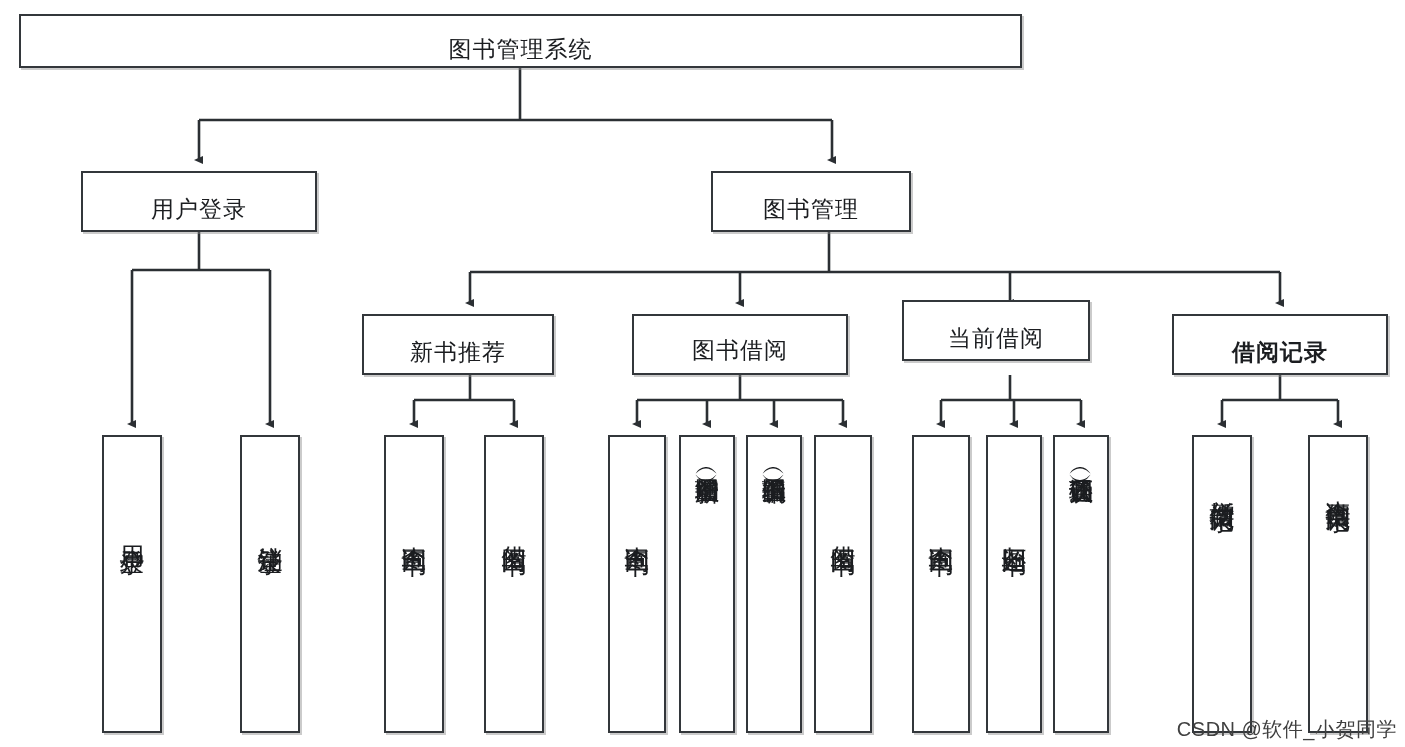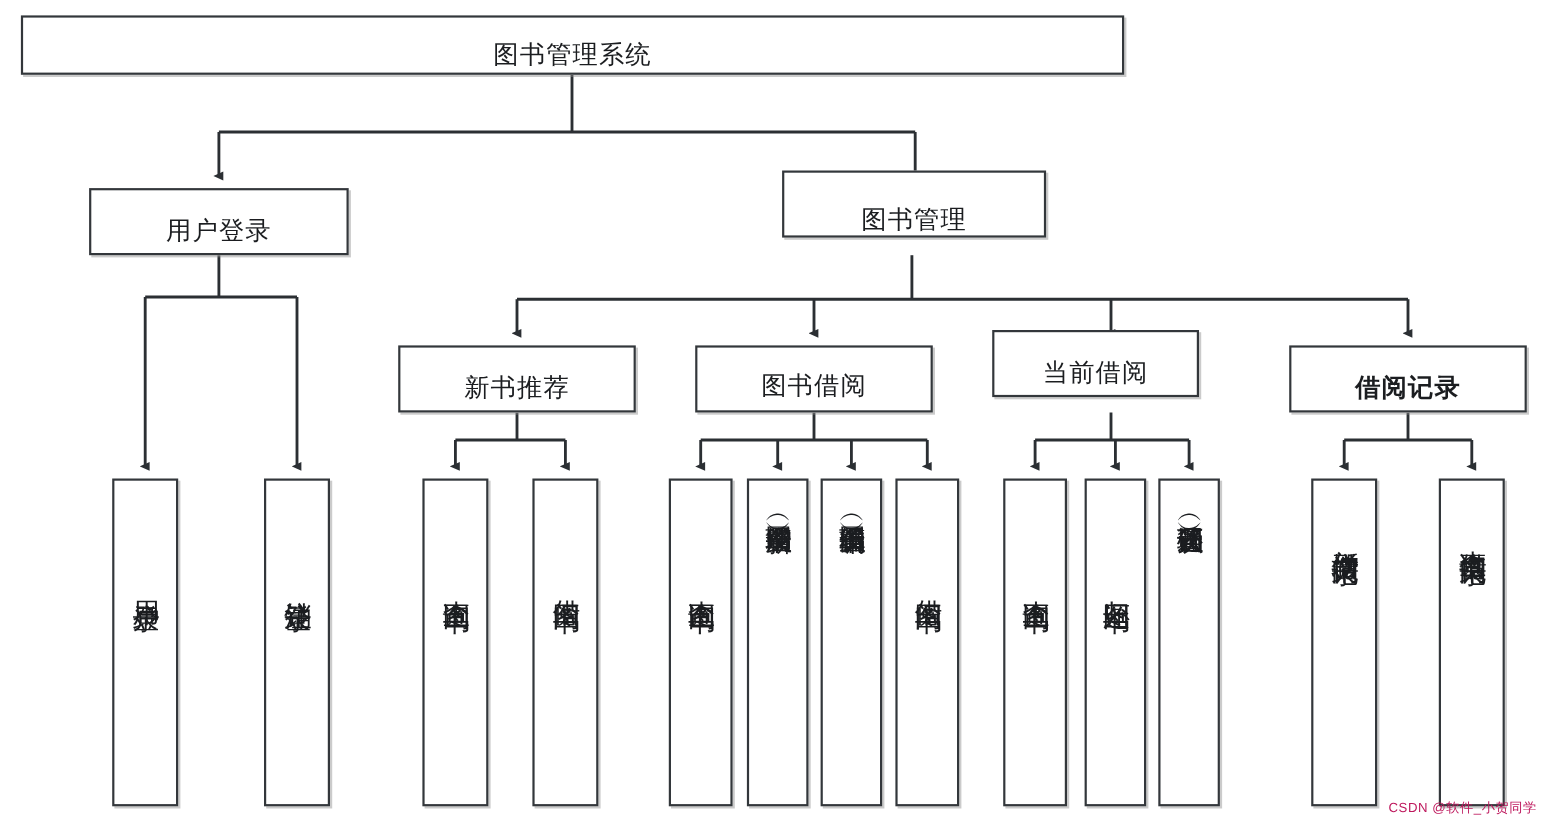--- a/index.html
+++ b/index.html
@@ -62,22 +62,22 @@
   }
   .node.vert.tight .label {
     font-size: 24px;
     letter-spacing: 0px;
     line-height: 1.0;
   }
   .watermark {
     position: absolute;
     right: 8px;
     bottom: 4px;
-    font-size: 12px;
-    color: #be185d;
+    font-size: 20px;
+    color: #404040;
     letter-spacing: 0.5px;
     white-space: nowrap;
   }
 </style>
 </head>
 <body>
 
 <div id="canvas">
 
   <svg class="edges" viewBox="0 0 1405 747" xmlns="http://www.w3.org/2000/svg">
@@ -130,25 +130,25 @@
     </g>
   </svg>
 
   <div class="node horiz" style="left:19px; top:14px; width:1003px; height:54px;">
     <span class="label">图书管理系统</span>
   </div>
 
   <div class="node horiz" style="left:81px; top:171px; width:236px; height:61px;">
     <span class="label">用户登录</span>
   </div>
-  <div class="node horiz" style="left:711px; top:155px; width:240px; height:61px;align-items:flex-end;">
+  <div class="node horiz" style="left:711px; top:171px; width:200px; height:61px;">
     <span class="label">图书管理</span>
   </div>
 
-  <div class="node horiz" style="left:362px; top:314px; width:216px; height:61px;">
+  <div class="node horiz" style="left:362px; top:314px; width:192px; height:61px;">
     <span class="label">新书推荐</span>
   </div>
   <div class="node horiz" style="left:632px; top:314px; width:216px; height:61px;font-family:Liberation Mono, monospace;">
     <span class="label">图书借阅</span>
   </div>
   <div class="node horiz" style="left:902px; top:300px; width:188px; height:61px;">
     <span class="label">当前借阅</span>
   </div>
   <div class="node horiz" style="left:1172px; top:314px; width:216px; height:61px;font-weight:bold;">
     <span class="label">借阅记录</span>

